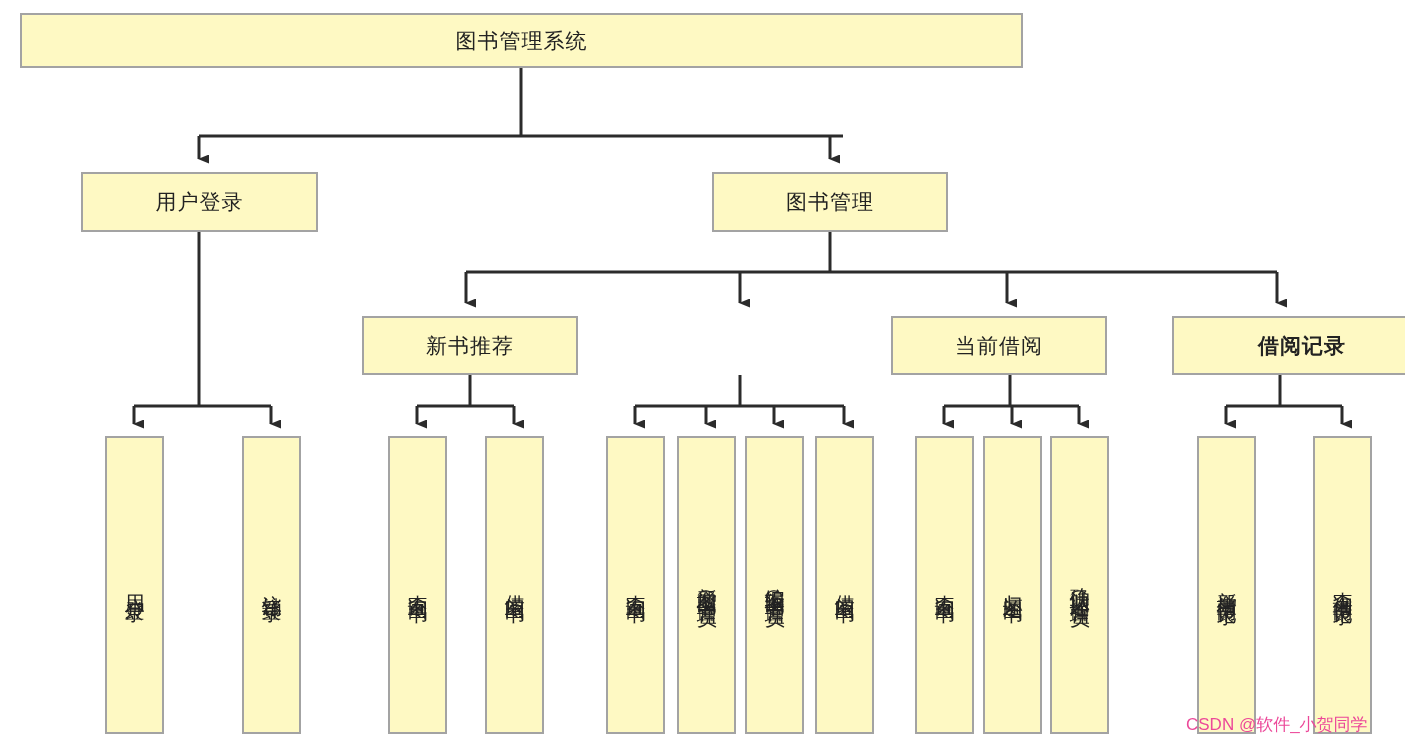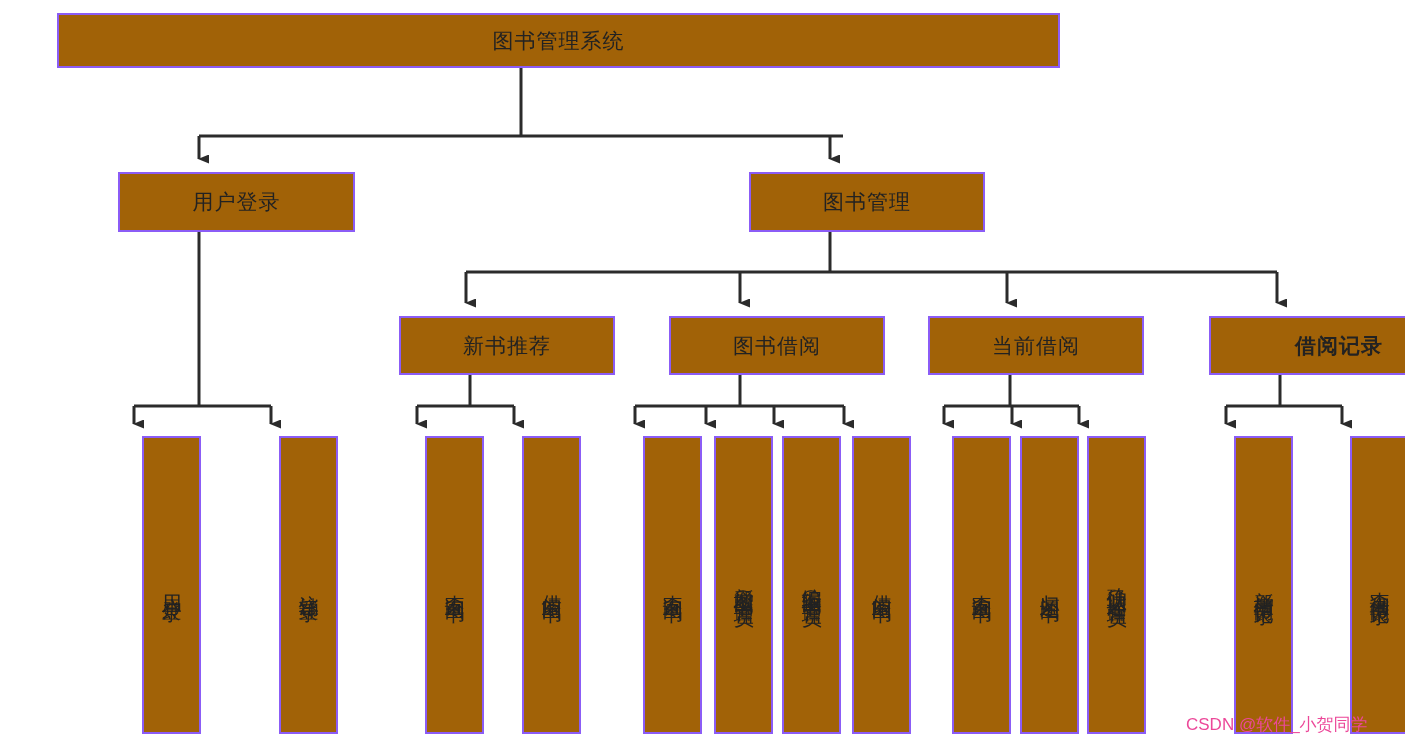--- a/index.html
+++ b/index.html
@@ -22,28 +22,27 @@
     position: absolute;
     left: 0;
     top: 0;
     width: 1405px;
     height: 747px;
     pointer-events: none;
   }
   .node {
     position: absolute;
     box-sizing: border-box;
-    background: #a16207;
-    border: 2px solid #8b5cf6;
+    background: #fef9c3;
+    border: 2px solid #a3a3a3;
     display: flex;
     align-items: center;
     justify-content: center;
     color: #222222;
     z-index: 2;
-    margin-left: 37px;
   }
   .node.h .label {
     font-size: 21px;
     line-height: 1.1;
     letter-spacing: 1px;
     white-space: nowrap;
   }
   .node.v {
     align-items: center;
     justify-content: center;
@@ -132,23 +131,20 @@
   <div class="node h" style="left:81px; top:172px; width:237px; height:60px;">
     <span class="label">用户登录</span>
   </div>
   <div class="node h" style="left:712px; top:172px; width:236px; height:60px;">
     <span class="label">图书管理</span>
   </div>
 
   <div class="node h" style="left:362px; top:316px; width:216px; height:59px;">
     <span class="label">新书推荐</span>
   </div>
-  <div class="node h" style="left:632px; top:316px; width:216px; height:59px;">
-    <span class="label">图书借阅</span>
-  </div>
   <div class="node h" style="left:891px; top:316px; width:216px; height:59px;">
     <span class="label">当前借阅</span>
   </div>
   <div class="node h" style="left:1172px; top:316px; width:260px; height:59px;font-weight:bold;">
     <span class="label">借阅记录</span>
   </div>
 
   <div class="node v" style="left:105px; top:436px; width:59px; height:298px;">
     <span class="label">用户登录</span>
   </div>

